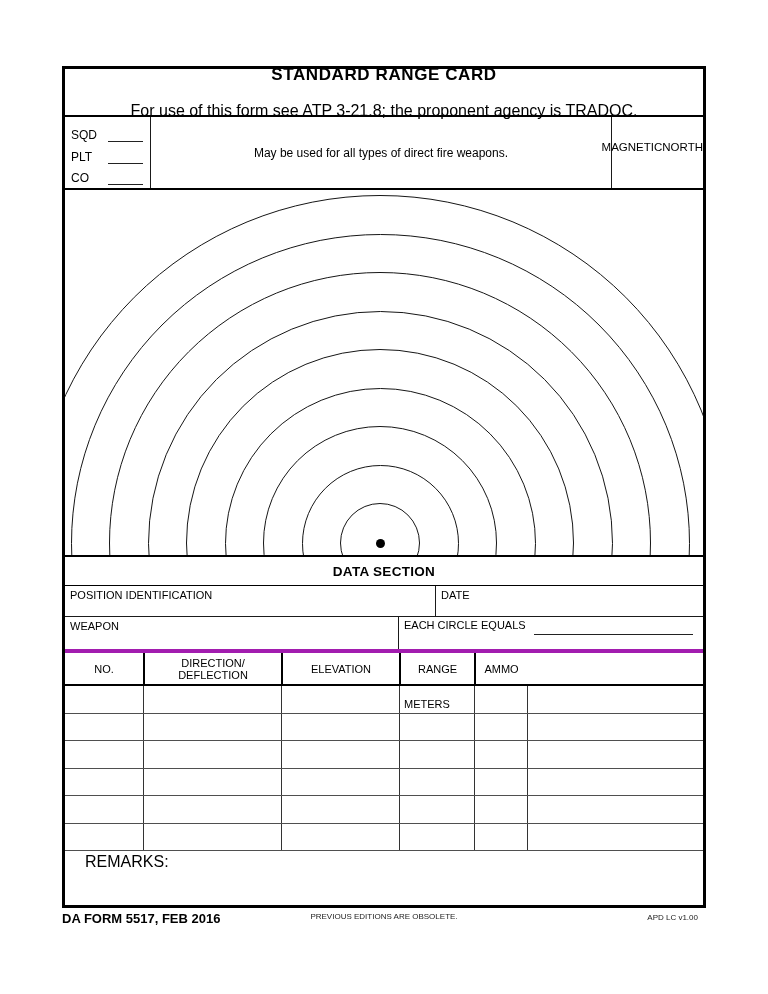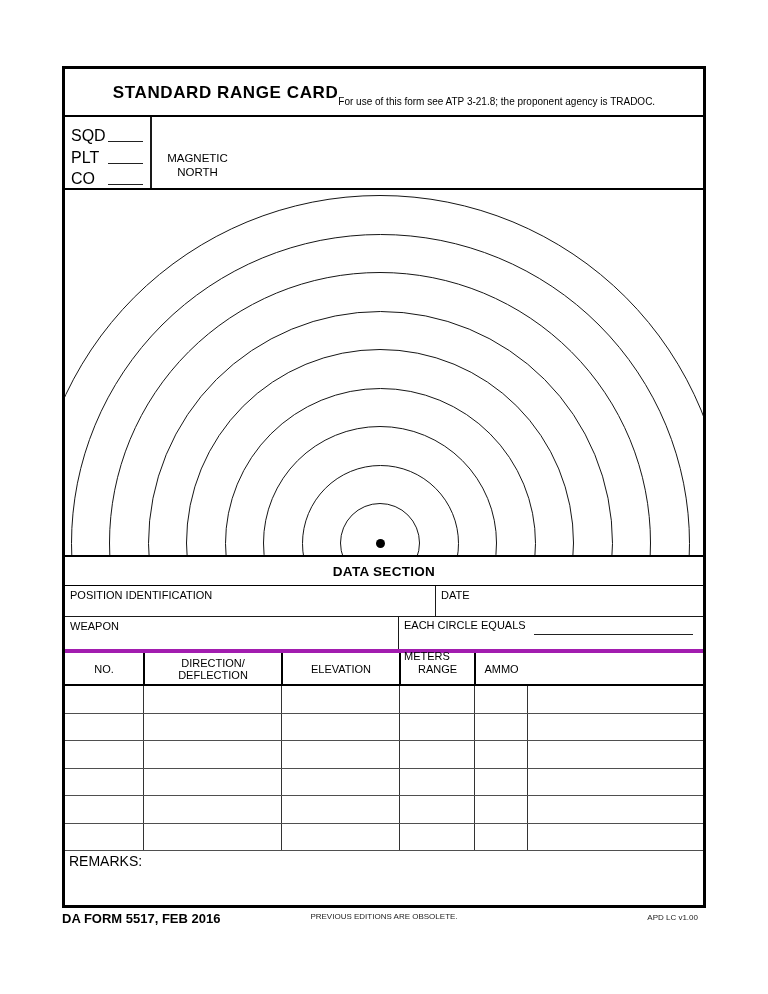--- a/index.html
+++ b/index.html
@@ -2,67 +2,67 @@
 <html><head>
 <meta charset="utf-8">
 <style>
   html,body{margin:0;padding:0;background:#ffffff;}
   body{width:768px;height:994px;position:relative;font-family:"Liberation Sans","DejaVu Sans",sans-serif;color:#000;}
 
   .form{position:absolute;left:62px;top:66px;width:644px;height:842px;border:3px solid #000;
         box-sizing:border-box;display:flex;flex-direction:column;background:#fff;}
 
   
-  .title-band{height:46px;border-bottom:2px solid #000;display:flex;flex-direction:row;
+  .title-band{height:46px;border-bottom:2px solid #000;display:flex;flex-direction:column;
               align-items:center;justify-content:center;}
   .title{font-size:17px;font-weight:bold;letter-spacing:.6px;line-height:19px;}
-  .subtitle{font-size:10px;margin-top:18px;}
+  .subtitle{font-size:16px;margin-top:18px;}
 
   
   .hdr-row{height:71px;border-bottom:2px solid #000;display:flex;}
   .unit-cell{width:86px;border-right:1.5px solid #1a1a1a;box-sizing:border-box;
              display:flex;flex-direction:column;justify-content:space-between;padding:5px 5px 3px 6px;}
   .unit-line{display:flex;align-items:flex-end;height:20px;}
-  .unit-label{font-size:16px;line-height:13px;width:33px;}
+  .unit-label{font-size:12px;line-height:13px;width:33px;}
   .unit-blank{flex:1;border-bottom:1.4px solid #222;height:10px;margin-left:4px;margin-right:2px;}
   .statement-cell{flex:1;display:flex;align-items:center;justify-content:center;font-size:12px;}
   .magnetic-cell{width:92px;border-left:1.5px solid #1a1a1a;box-sizing:border-box;
-                 display:flex;flex-direction:column;align-items:center;justify-content:flex-end;
+                 display:flex;flex-direction:row;align-items:center;justify-content:flex-end;
                  padding-bottom:9px;font-size:11.5px;line-height:13.5px;text-align:center;}
 
   
   .diagram{height:365px;border-bottom:2.5px solid #000;position:relative;overflow:hidden;background:#fff;}
   .ring{position:absolute;border:1.5px solid #161616;border-radius:50%;box-sizing:border-box;}
   .center-dot{position:absolute;width:9px;height:9px;background:#000;border-radius:50%;}
 
   
   .data-band{height:28px;border-bottom:1.5px solid #000;display:flex;align-items:center;
              justify-content:center;font-size:13.5px;font-weight:bold;letter-spacing:.3px;}
   .row-pos{height:30px;border-bottom:1.5px solid #1a1a1a;display:flex;font-size:11px;}
   .pos-cell{width:371px;border-right:1.5px solid #1a1a1a;box-sizing:border-box;padding:3px 16px 0 5px;}
   .date-cell{flex:1;padding:3px 0 0 5px;}
   .row-weapon{height:32px;border-bottom:4px solid #a21caf;display:flex;font-size:11px;}
   .weapon-cell{width:334px;border-right:1.5px solid #1a1a1a;box-sizing:border-box;padding:3px 0 0 5px;}
   .circle-cell{flex:1;padding:2px 6px 0 5px;display:flex;flex-direction:column;gap:18px;}
   .circle-top{display:flex;align-items:flex-end;line-height:13px;}
   .circle-blank{flex:1;border-bottom:1.2px solid #222;height:12px;margin:0 4px 0 8px;transform:translateY(3px);}
-  .meters{line-height:13px;}
+  .meters{line-height:13px;margin-top:48px;}
 
   
   .thead{height:31px;border-bottom:2px solid #000;display:grid;
          grid-template-columns:78px 138px 118px 75px 53px 1fr;font-size:11px;}
   .thcell{display:flex;flex-direction:column;justify-content:center;
           line-height:12px;text-align:center;}
   .thead .thcell + .thcell{border-left:2px solid #000;}
   .trow{height:27.5px;border-bottom:1px solid #4f4f4f;display:grid;
         grid-template-columns:78px 138px 118px 75px 53px 1fr;box-sizing:border-box;}
   .trow .tcell + .tcell{border-left:1px solid #333;}
 
   
-  .remarks{flex:1;font-size:14px;padding:2px 0 0 4px;}
+  .remarks{flex:1;font-size:16px;padding:2px 0 0 20px;}
 
   
   .footer{position:absolute;left:62px;top:910px;width:644px;height:20px;}
   .footer-left{position:absolute;left:0;top:1px;font-size:13px;font-weight:bold;}
   .footer-center{position:absolute;left:0;right:0;top:2px;text-align:center;font-size:8px;color:#222;}
   .footer-right{position:absolute;right:8px;top:3px;font-size:8px;color:#222;}
 </style>
 </head>
 <body>
 
@@ -81,20 +81,21 @@
       </div>
       <div class="unit-line">
         <span class="unit-label">PLT</span>
         <span class="unit-blank"></span>
       </div>
       <div class="unit-line">
         <span class="unit-label">CO</span>
         <span class="unit-blank"></span>
       </div>
     </div>
+    <div class="statement-cell">May be used for all types of direct fire weapons.</div>
     <div class="magnetic-cell">
       <span>MAGNETIC</span>
       <span>NORTH</span>
     </div>
   </div>
 
   <div class="diagram">
       <div class="ring" style="width: 696px; height: 696px; left: -33px; top: 5px; border-color: rgb(22, 22, 22);"></div>
       <div class="ring" style="width: 619px; height: 619px; left: 5.5px; top: 43.5px; border-color: rgb(22, 22, 22);"></div>
       <div class="ring" style="width: 542px; height: 542px; left: 44px; top: 82px; border-color: rgb(22, 22, 22);"></div>

